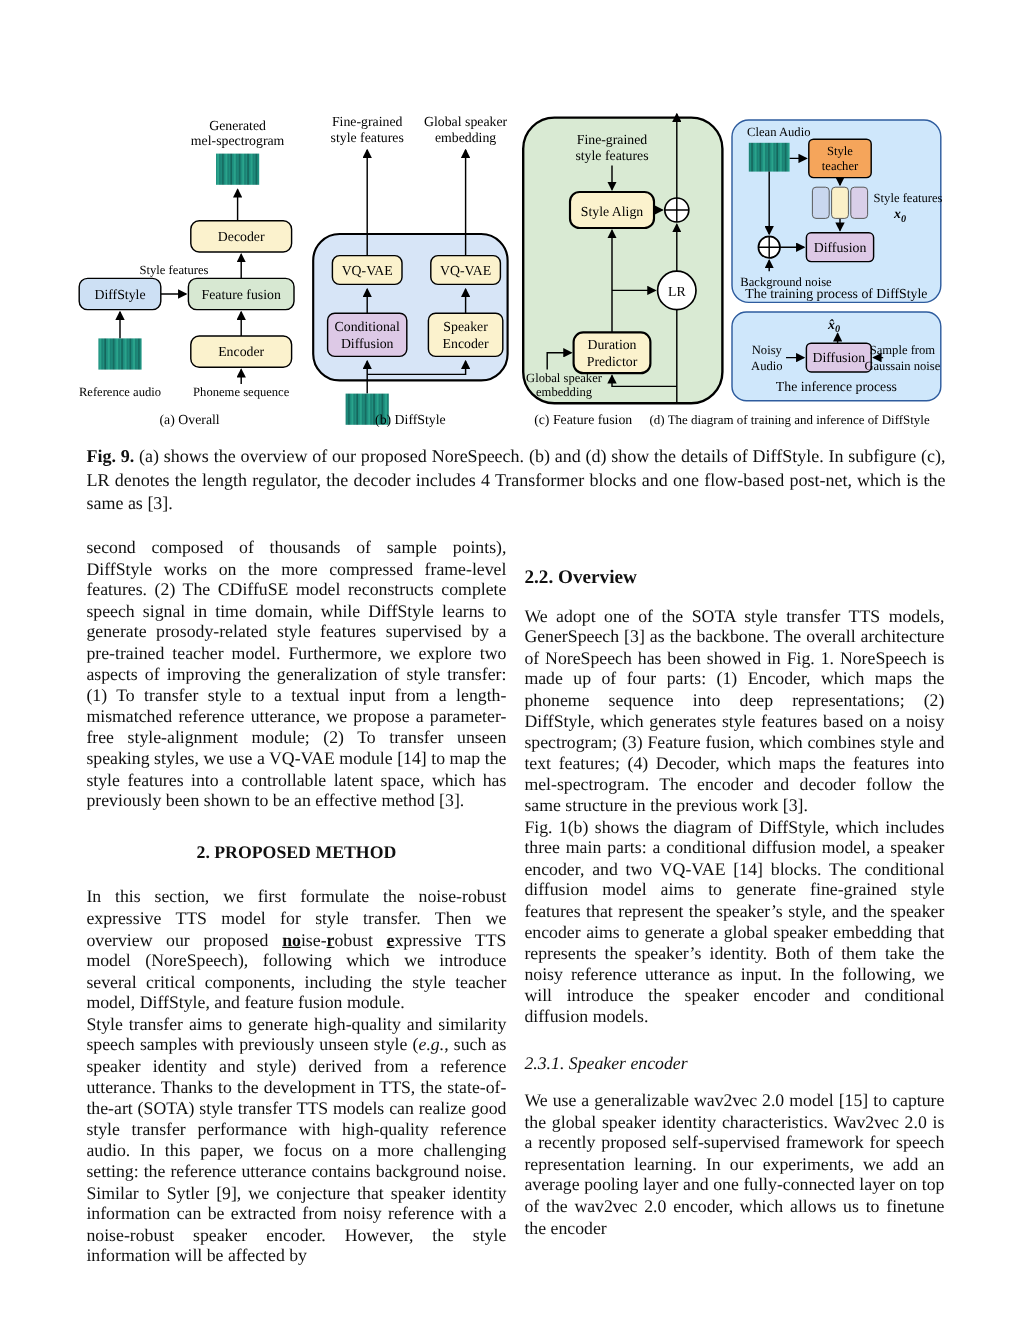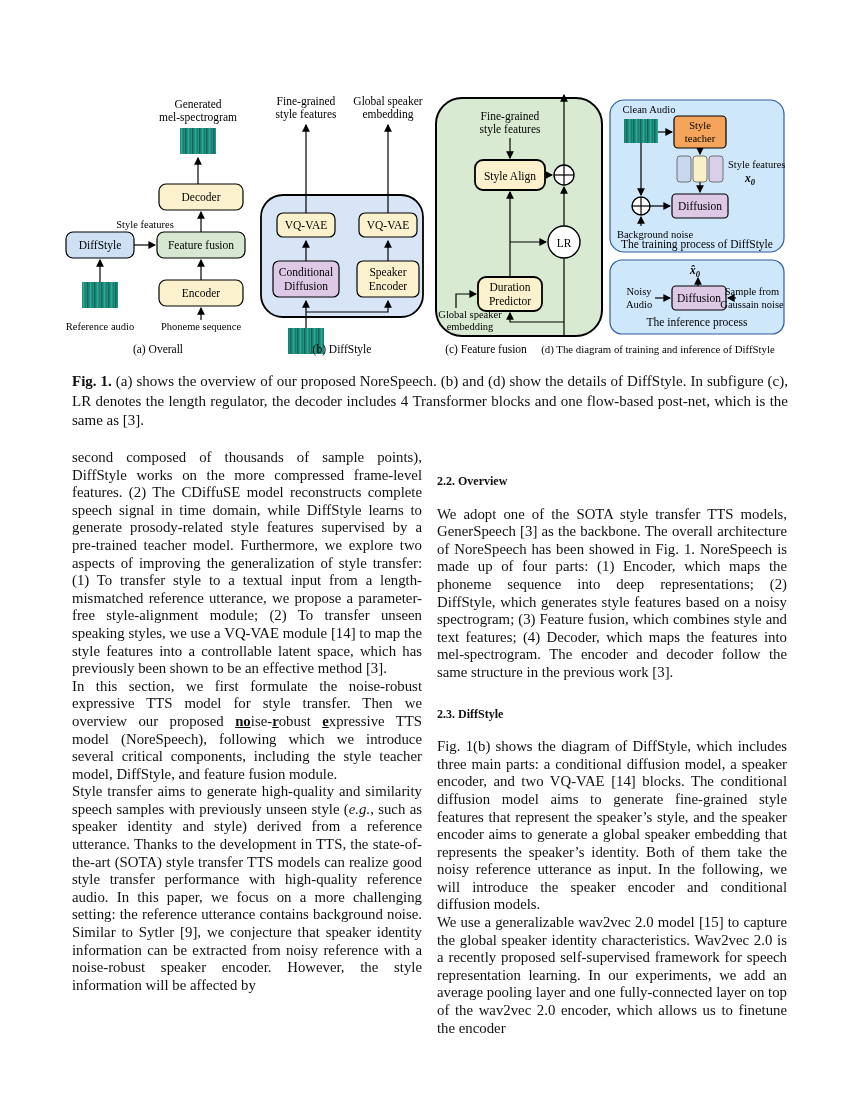--- a/index.html
+++ b/index.html
@@ -7,21 +7,21 @@
   .page{position:relative;width:850px;height:1100px;background:#fff;overflow:hidden;}
   svg.figure{position:absolute;left:58px;top:92px;}
   svg text{font-family:"Liberation Serif","DejaVu Serif",serif;fill:#000;font-size:11.5px;text-anchor:middle;}
   .figcaption{position:absolute;left:72px;top:372px;width:716px;font-size:15px;line-height:19.5px;text-align:justify;}
   .figcaption .figlabel{font-weight:bold;}
   .col{position:absolute;top:449px;width:350px;font-size:14.8px;line-height:17.6px;text-align:justify;}
   .col-left{left:72px;}
   .col-right{left:437px;}
   .col p{margin:0;}
   .h-sec{font-size:14.8px;font-weight:bold;text-align:center;margin:25px 0 20px;}
-  .h-sub{font-size:12px;font-weight:bold;text-align:left;margin:24px 0 15px;}
+  .h-sub{font-size:16px;font-weight:bold;text-align:left;margin:24px 0 15px;}
   .h-subsub{font-size:14.8px;font-weight:normal;font-style:italic;text-align:left;margin:22px 0 13px;}
   .b{font-weight:bold;text-decoration:underline;}
   .i{font-style:italic;}
   
   .box-yellow{fill:var(--box_yellow);stroke:#000;stroke-width:1.2;}
   .box-green{fill:var(--box_green);stroke:#000;stroke-width:1.2;}
   .box-blue{fill:var(--box_blue);stroke:#000;stroke-width:1.2;}
   .box-purple{fill:var(--box_purple);stroke:#000;stroke-width:1.2;}
   .box-orange{fill:var(--box_orange);stroke:#000;stroke-width:1.2;}
   .box-bold{stroke-width:1.8;}
@@ -176,31 +176,32 @@
       <text class="small-t" x="581" y="203">Noisy</text>
       <text class="small-t" x="581" y="216">Audio</text>
       <text class="small-t" x="694" y="203">Sample from</text>
       <text class="small-t" x="694" y="216">Gaussain noise</text>
       <text class="cap-t" x="639" y="234">The inference process</text>
       <text class="cap-t" x="600" y="261" style="font-size:10.8px">(d) The diagram of training and inference of DiffStyle</text>
     </g>
   </svg>
 
   <div class="figcaption">
-    <span class="figlabel">Fig. 1.</span>
+    <span class="figlabel">Fig. 9.</span>
     <span>(a) shows the overview of our proposed NoreSpeech. (b) and (d) show the details of DiffStyle. In subfigure (c), LR denotes the length regulator, the decoder includes 4 Transformer blocks and one flow-based post-net, which is the same as [3].</span>
   </div>
 
   <div class="col col-left">
     <p>second composed of thousands of sample points), DiffStyle works on the more compressed frame-level features. (2) The CDiffuSE model reconstructs complete speech signal in time domain, while DiffStyle learns to generate prosody-related style features supervised by a pre-trained teacher model. Furthermore, we explore two aspects of improving the generalization of style transfer: (1) To transfer style to a textual input from a length-mismatched reference utterance, we propose a parameter-free style-alignment module; (2) To transfer unseen speaking styles, we use a VQ-VAE module [14] to map the style features into a controllable latent space, which has previously been shown to be an effective method [3].</p>
+    <div class="h-sec">2. PROPOSED METHOD</div>
     <p><span>In this section, we first formulate the noise-robust expressive TTS model for style transfer. Then we overview our proposed </span><span class="b">no</span><span>ise-</span><span class="b">r</span><span>obust </span><span class="b">e</span><span>xpressive TTS model (NoreSpeech), following which we introduce several critical components, including the style teacher model, DiffStyle, and feature fusion module.</span></p>
     <p><span>Style transfer aims to generate high-quality and similarity speech samples with previously unseen style (</span><span class="i">e.g.</span><span>, such as speaker identity and style) derived from a reference utterance. Thanks to the development in TTS, the state-of-the-art (SOTA) style transfer TTS models can realize good style transfer performance with high-quality reference audio. In this paper, we focus on a more challenging setting: the reference utterance contains background noise. Similar to Sytler [9], we conjecture that speaker identity information can be extracted from noisy reference with a noise-robust speaker encoder. However, the style information will be affected by</span></p>
   </div>
 
   <div class="col col-right">
     <div class="h-sub">2.2. Overview</div>
     <p>We adopt one of the SOTA style transfer TTS models, GenerSpeech [3] as the backbone. The overall architecture of NoreSpeech has been showed in Fig. 1. NoreSpeech is made up of four parts: (1) Encoder, which maps the phoneme sequence into deep representations; (2) DiffStyle, which generates style features based on a noisy spectrogram; (3) Feature fusion, which combines style and text features; (4) Decoder, which maps the features into mel-spectrogram. The encoder and decoder follow the same structure in the previous work [3].</p>
-    <div class="h-sub">2.3. DiffStyle</div>
     <p>Fig. 1(b) shows the diagram of DiffStyle, which includes three main parts: a conditional diffusion model, a speaker encoder, and two VQ-VAE [14] blocks. The conditional diffusion model aims to generate fine-grained style features that represent the speaker’s style, and the speaker encoder aims to generate a global speaker embedding that represents the speaker’s identity. Both of them take the noisy reference utterance as input. In the following, we will introduce the speaker encoder and conditional diffusion models.</p>
+    <div class="h-subsub">2.3.1. Speaker encoder</div>
     <p>We use a generalizable wav2vec 2.0 model [15] to capture the global speaker identity characteristics. Wav2vec 2.0 is a recently proposed self-supervised framework for speech representation learning. In our experiments, we add an average pooling layer and one fully-connected layer on top of the wav2vec 2.0 encoder, which allows us to finetune the encoder</p>
   </div>
 
 </div>
 
 </body></html>

